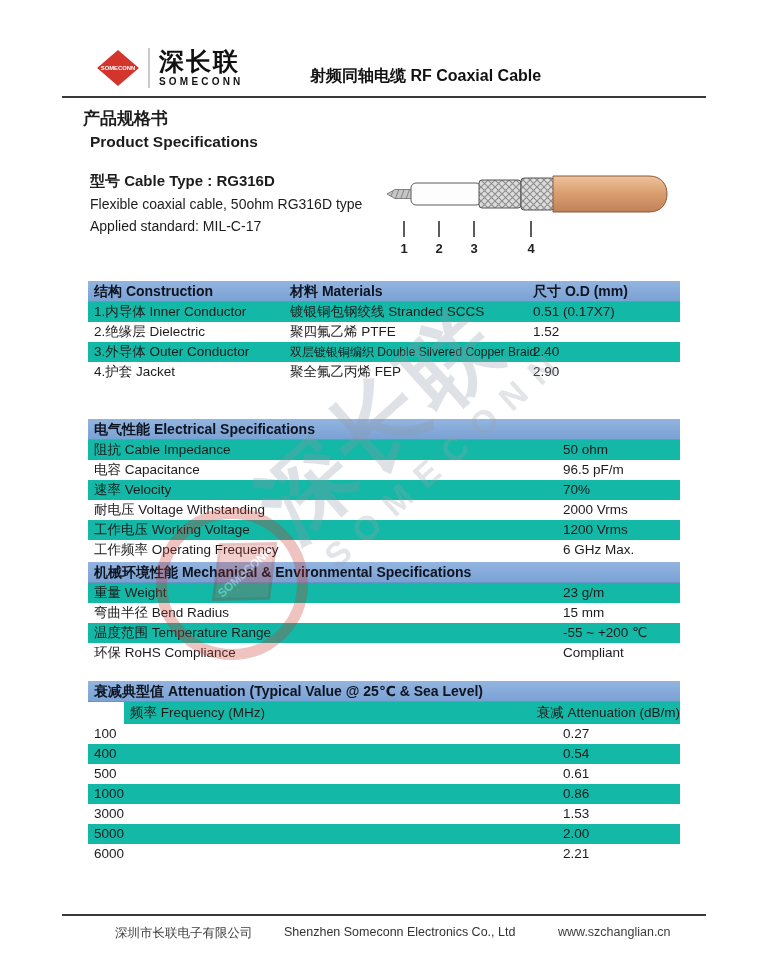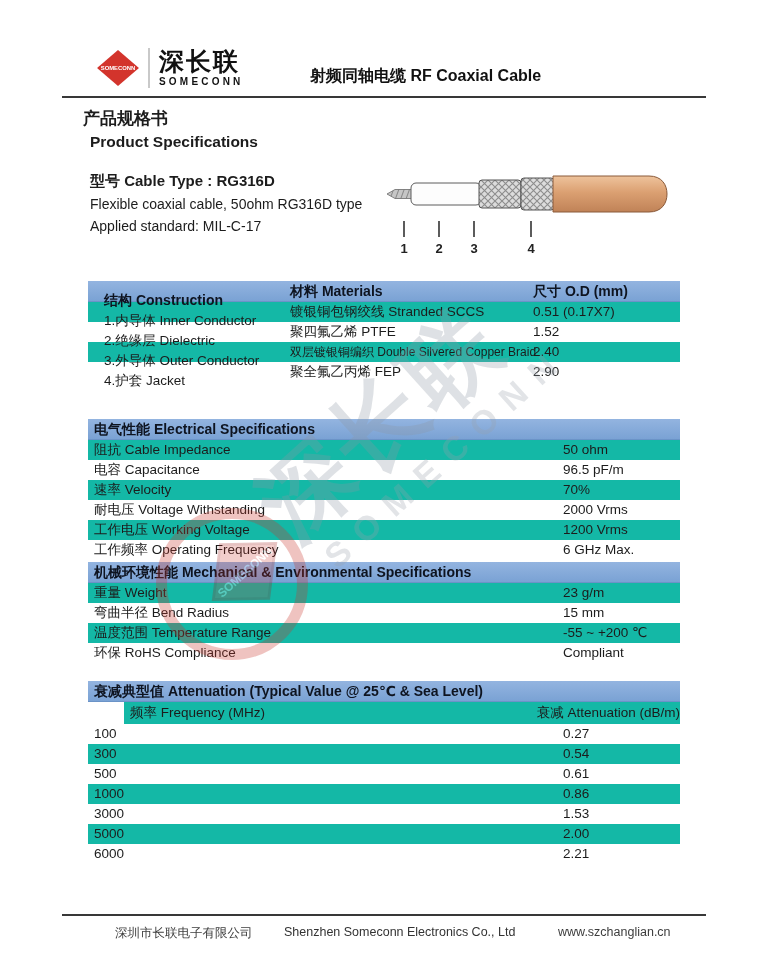--- a/index.html
+++ b/index.html
@@ -30,21 +30,21 @@
   .desc-2 { position:absolute; left:90px; top:218px; font-size:14px; }
   .cable-diagram { position:absolute; left:383px; top:173px; }
 
   
   .tbl { position:absolute; left:88px; width:592px; font-size:13.5px; color:#1c1c1c; }
   .trow { display:flex; height:20px; line-height:20px; white-space:nowrap; }
   .band { display:flex; height:21px; line-height:21px; font-weight:700; font-size:14px;
           color:#0e1420; background:linear-gradient(#93b4e0,#7aa2d4); border-bottom:1px solid #6b93c7; }
   .alt  { background:#14b8a6; }
   .pl { padding-left:6px; }
-  .cc1 { width:202px; padding-left:16px;margin-top:9px; }
+  .cc1 { width:202px; padding-left:6px; }
   .cc2 { width:243px; }
   .cc3 { flex:1; }
   .small { font-size:12px; }
   .lab { width:475px; padding-left:6px; }
   .val { flex:1; }
   .tbl-construction { top:281px; }
   .tbl-electrical   { top:419px; }
   .tbl-mechanical   { top:562px; }
   .tbl-attenuation  { top:681px; }
   .subhead { height:22px; line-height:22px;margin-left:36px; }
@@ -218,21 +218,21 @@
     </div>
     <div class="trow subhead alt">
       <div class="lab">频率 Frequency (MHz)</div>
       <div class="val">衰减 Attenuation (dB/m)</div>
     </div>
     <div class="trow">
       <div class="lab">100</div>
       <div class="val">0.27</div>
     </div>
     <div class="trow alt">
-      <div class="lab">300</div>
+      <div class="lab">400</div>
       <div class="val">0.54</div>
     </div>
     <div class="trow">
       <div class="lab">500</div>
       <div class="val">0.61</div>
     </div>
     <div class="trow alt">
       <div class="lab">1000</div>
       <div class="val">0.86</div>
     </div>

